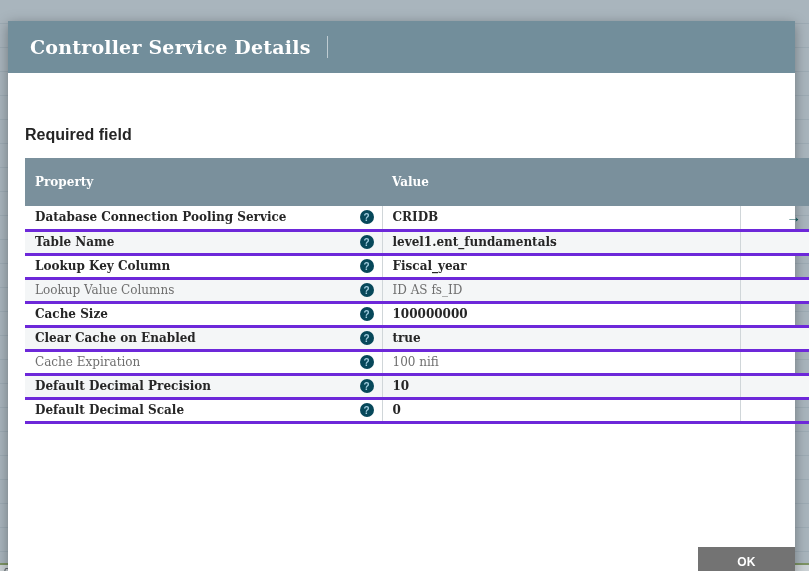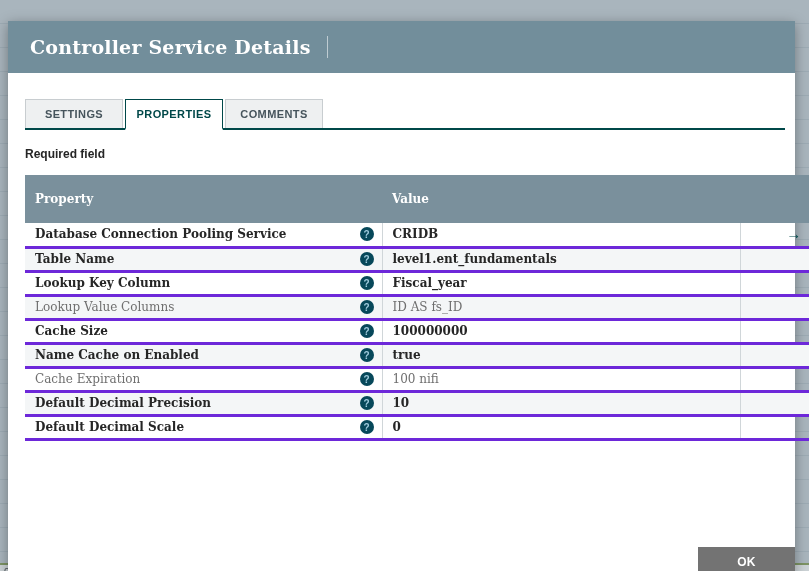--- a/index.html
+++ b/index.html
@@ -57,21 +57,21 @@
     background:#eef0f1;border:1px solid #c8cdd0;border-bottom:none;
     font-size:11px;font-weight:bold;letter-spacing:.4px;color:#46545c;
     margin-right:2px;cursor:pointer;box-sizing:border-box;
   }
   .tab.active{
     background:#ffffff;border:1px solid #004849;border-bottom:2px solid #ffffff;
     margin-bottom:-2px;height:31px;color:#004849;
   }
 
   .required{
-    margin-top:17px;font-size:12px;font-weight:bold;color:#252525;
+    margin-top:27px;font-size:16px;font-weight:bold;color:#252525;
   }
 
   
   table.props{
     border-collapse:collapse;margin-top:14px;width:760px;table-layout:fixed;
   }
   table.props thead th{
     background:#7a909c;color:#ffffff;height:28px;text-align:left;
     font-family:"DejaVu Serif", serif;font-size:12px;font-weight:bold;
     padding:10px 10px;
@@ -118,25 +118,20 @@
   </div>
 </div>
 
 <div class="dialog">
   <div class="dlg-header">
     <span class="title">Controller Service Details</span>
     <span class="sep"></span>
   </div>
 
   <div class="content">
-    <div class="tabbar">
-      <div class="tab">SETTINGS</div>
-      <div class="tab active">PROPERTIES</div>
-      <div class="tab">COMMENTS</div>
-    </div>
 
     <div class="required">Required field</div>
 
     <table class="props">
       <thead>
         <tr>
           <th class="col-prop">Property</th>
           <th class="col-val">Value</th>
           <th class="col-act"></th>
         </tr>
@@ -188,21 +183,21 @@
                 <span class="pname">Cache Size</span>
                 <span class="help">?</span>
               </div>
             </td>
             <td class="val-cell">100000000</td>
             <td class="act-cell"></td>
           </tr>
           <tr class="req">
             <td class="prop-cell">
               <div class="prop-inner">
-                <span class="pname">Name Cache on Enabled</span>
+                <span class="pname">Clear Cache on Enabled</span>
                 <span class="help">?</span>
               </div>
             </td>
             <td class="val-cell">true</td>
             <td class="act-cell"></td>
           </tr>
           <tr class="opt">
             <td class="prop-cell">
               <div class="prop-inner">
                 <span class="pname">Cache Expiration</span>

